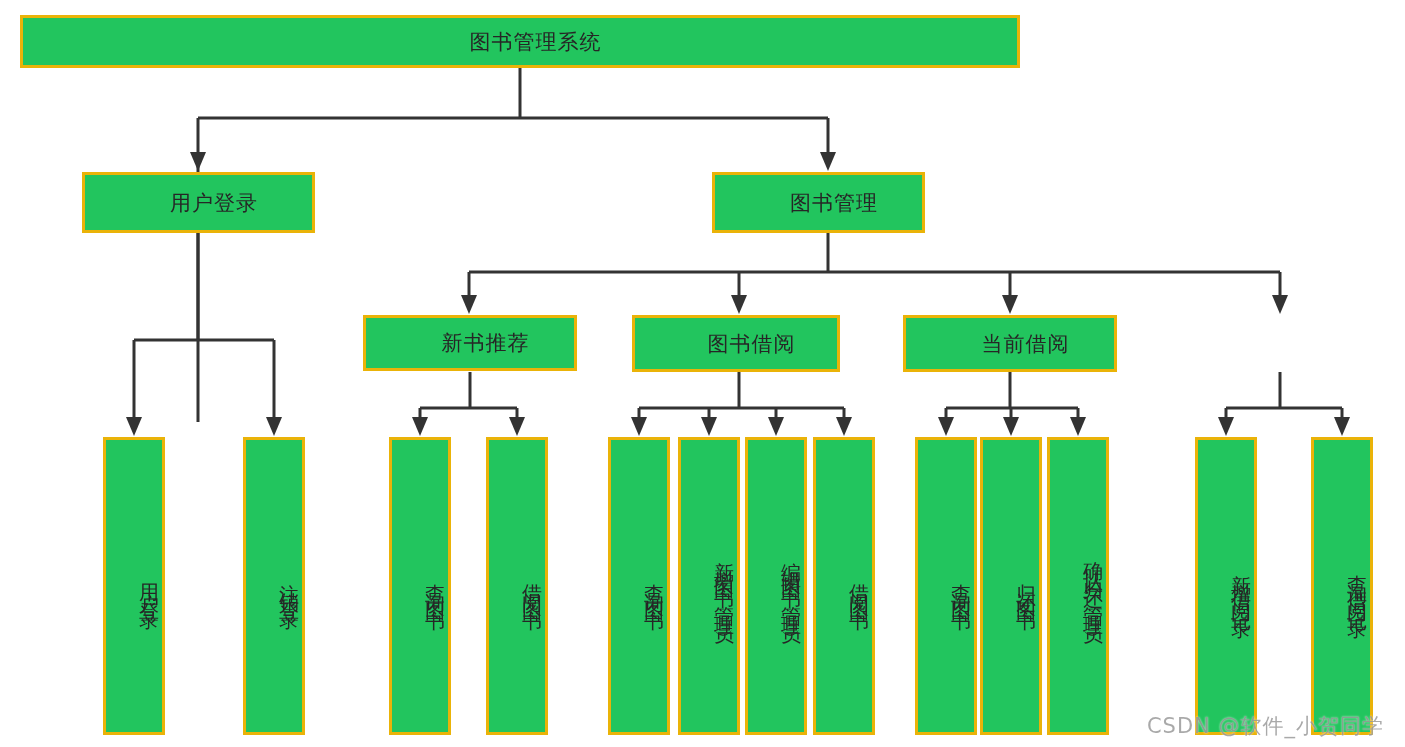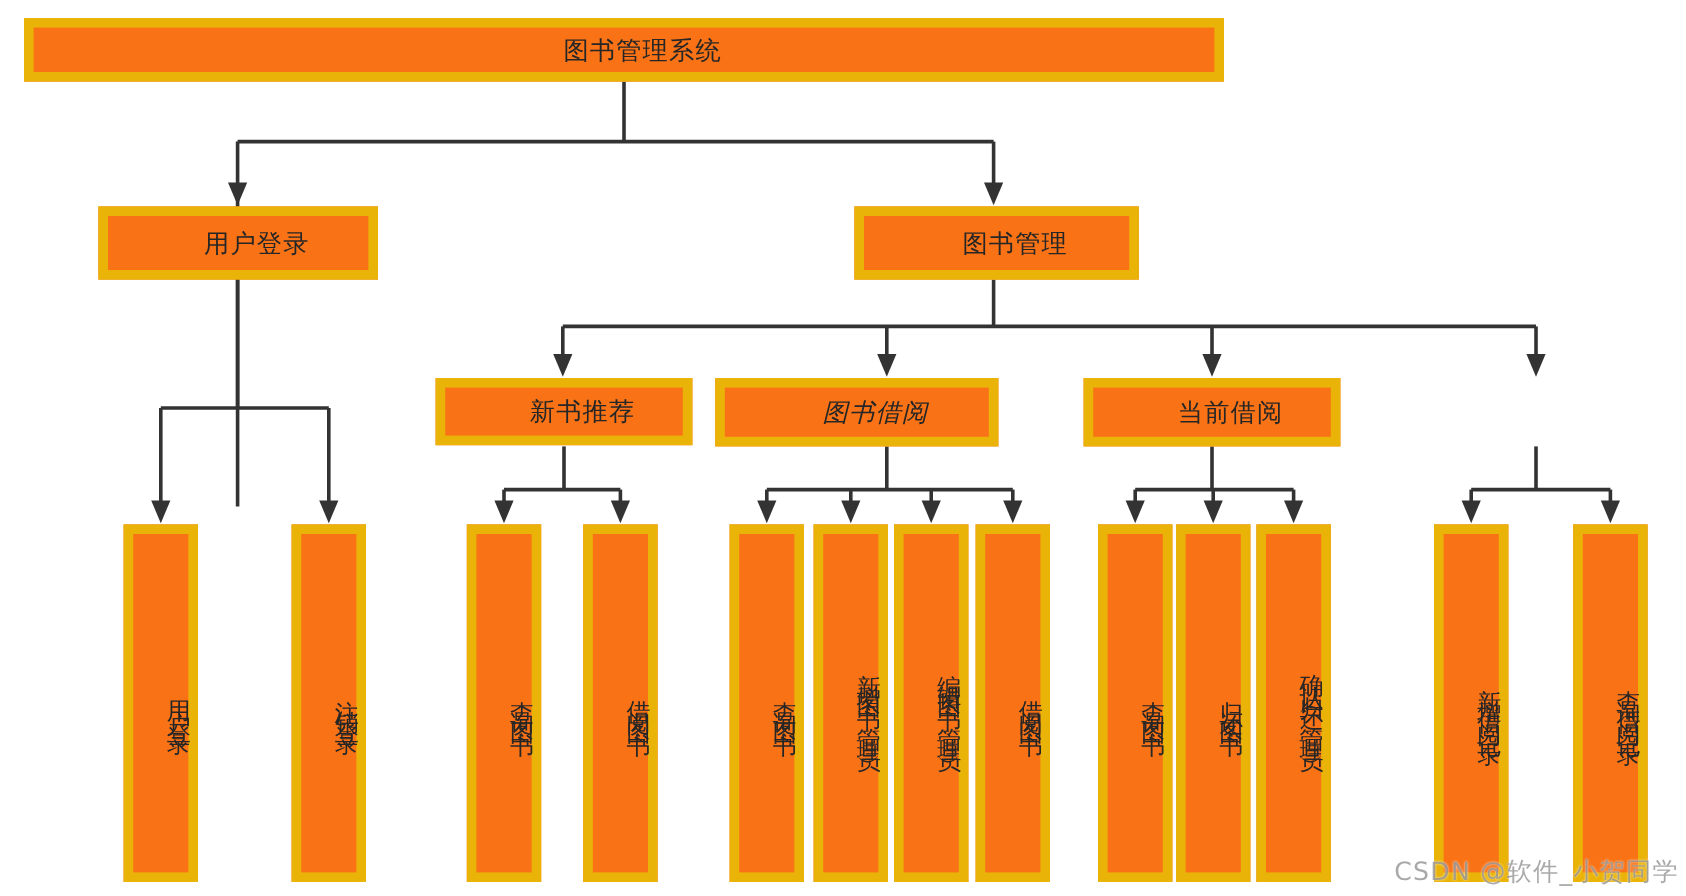--- a/index.html
+++ b/index.html
@@ -21,22 +21,22 @@
   }
   .connectors {
     position: absolute;
     left: 0; top: 0;
     width: 1405px; height: 747px;
     pointer-events: none;
   }
   .node {
     position: absolute;
     box-sizing: border-box;
-    border: 8px solid #eab308;
-    background: #f97316;
+    border: 3px solid #eab308;
+    background: #22c55e;
     display: flex;
     align-items: center;
     justify-content: center;
     color: #262626;
     padding-left: 31px;
   }
   .node.hz {
     font-size: 21px;
     letter-spacing: 1px;
     white-space: nowrap;
@@ -46,21 +46,21 @@
   }
   .vtext {
     writing-mode: vertical-rl;
     text-orientation: mixed;
     letter-spacing: 9px;
     line-height: 1;
     white-space: nowrap;
   }
   .watermark {
     position: absolute;
-    right: 6px;
+    right: 21px;
     top: 712px;
     font-size: 21px;
     color: #9b9b9b;
     opacity: 0.85;
     letter-spacing: 1px;
     white-space: nowrap;
     z-index: 5;
     text-shadow: 0 0 2px rgba(255,255,255,0.9);
   }
 </style>
@@ -131,24 +131,24 @@
       <path d="M1011 436 l-8 -19 h16 z"></path>
       <path d="M1078 436 l-8 -19 h16 z"></path>
       <path d="M1226 436 l-8 -19 h16 z"></path>
       <path d="M1342 436 l-8 -19 h16 z"></path>
     </g>
   </svg>
 
   <div class="node hz" style="left:20px; top:15px; width:1000px; height:53px;">图书管理系统</div>
 
   <div class="node hz" style="left:82px; top:172px; width:233px; height:61px;">用户登录</div>
-  <div class="node hz" style="left:712px; top:172px; width:237px; height:61px;">图书管理</div>
+  <div class="node hz" style="left:712px; top:172px; width:213px; height:61px;">图书管理</div>
 
   <div class="node hz" style="left:363px; top:315px; width:214px; height:56px;">新书推荐</div>
-  <div class="node hz" style="left:596px; top:315px; width:236px; height:57px;font-style:italic;">图书借阅</div>
+  <div class="node hz" style="left:632px; top:315px; width:208px; height:57px;">图书借阅</div>
   <div class="node hz" style="left:903px; top:315px; width:214px; height:57px;">当前借阅</div>
 
   <div class="node leaf" style="left:103px; top:437px; width:62px; height:298px;">
     <span class="vtext">用户登录</span>
   </div>
   <div class="node leaf" style="left:243px; top:437px; width:62px; height:298px;">
     <span class="vtext">注销登录</span>
   </div>
 
   <div class="node leaf" style="left:389px; top:437px; width:62px; height:298px;">

